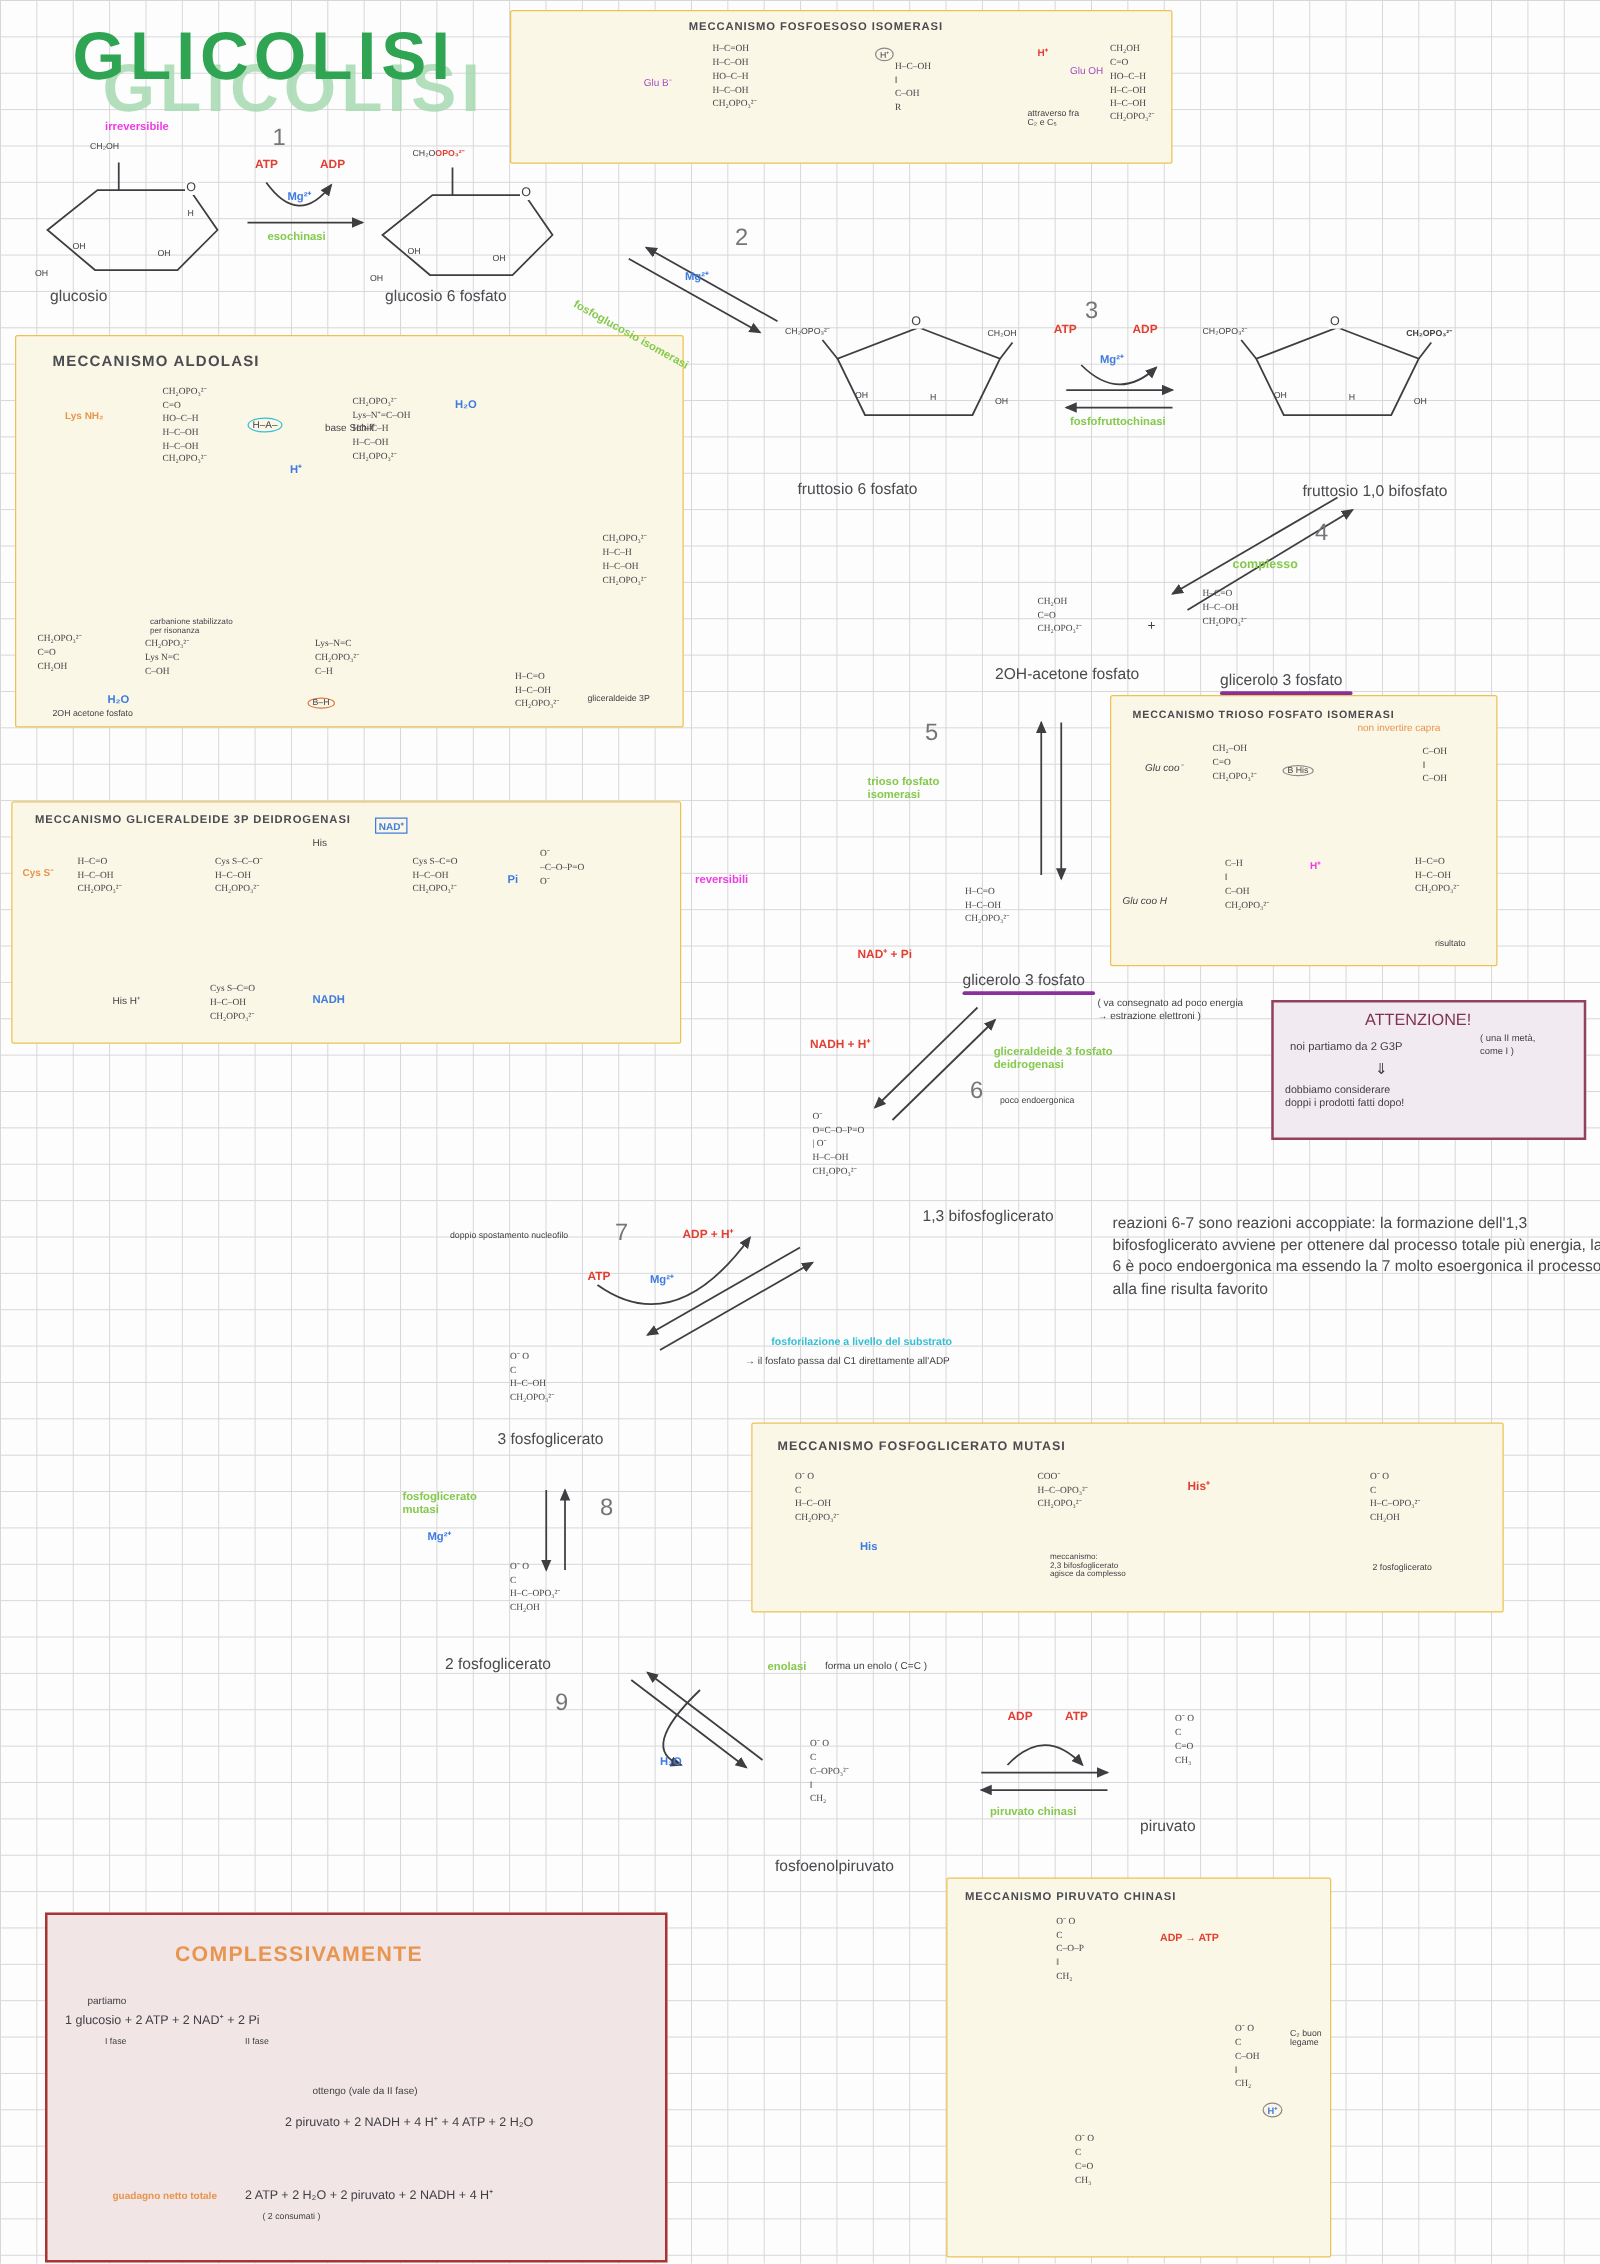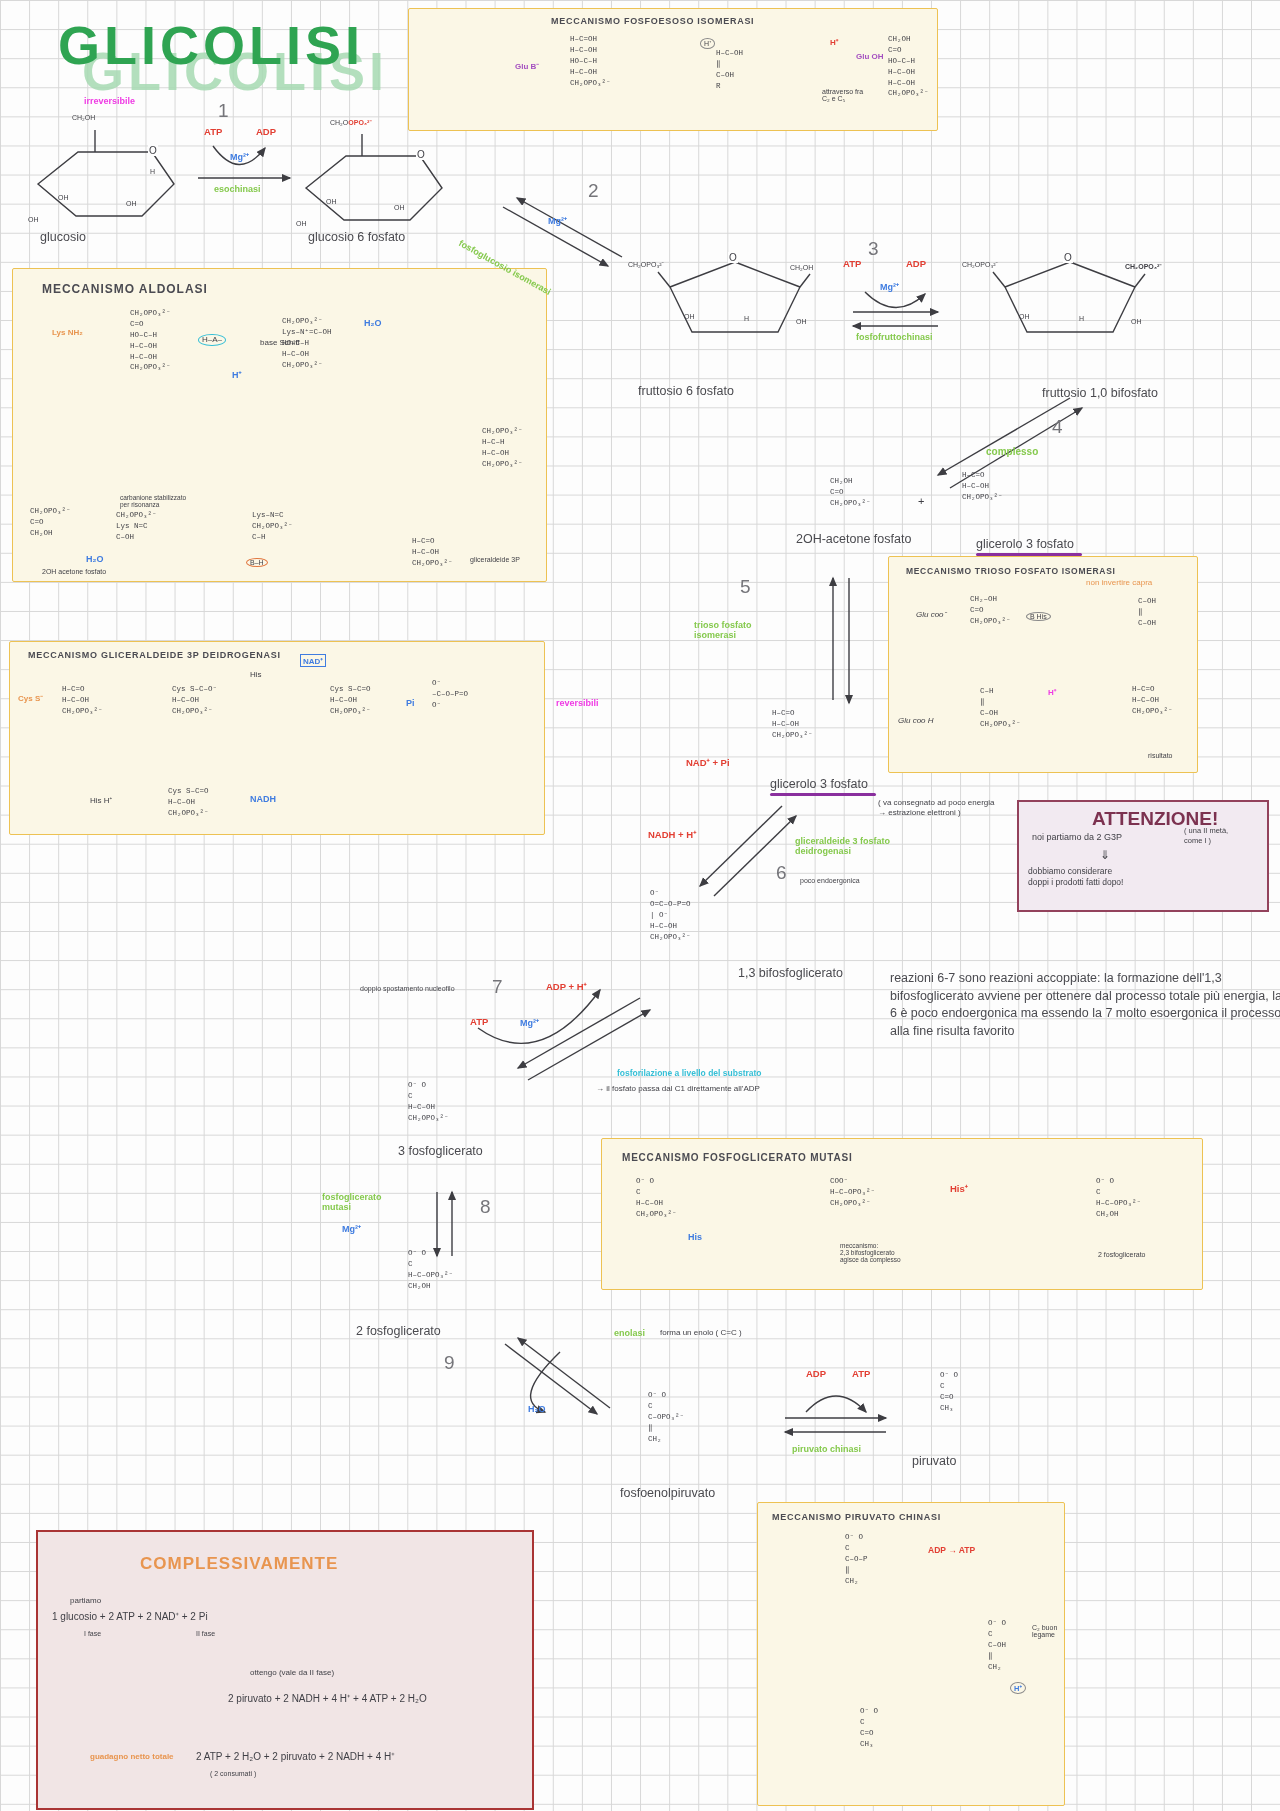--- a/index.html
+++ b/index.html
@@ -4,30 +4,30 @@
 <style>
   html,body{margin:0;padding:0;}
   body{font-family:"Liberation Sans",sans-serif;}
   #page{position:relative;width:1280px;height:1811px;overflow:hidden;background-color:#fdfdfd;
     background-image:linear-gradient(to right,#d7d7d7 1px,transparent 1px),
                      linear-gradient(to bottom,#d7d7d7 1px,transparent 1px);
     background-size:29.1px 29.1px;}
   .abs{position:absolute;}
   .hand{color:#3f3f45;font-size:8px;line-height:1.3;}
   .typed{color:#4a4a4f;font-size:12.5px;}
-  .mono{font-family:Liberation Mono, monospace;font-size:7.5px;line-height:1.45;color:#3f3f45;}
+  .mono{font-family:Liberation Serif, serif;font-size:7.5px;line-height:1.45;color:#3f3f45;}
   .pre{white-space:pre-line;}
   .stepnum{font-size:19px;color:#75757a;}
   .enz{color:#85c94d;font-weight:bold;font-size:9px;}
   .red{color:#e23f33;font-weight:bold;font-size:9.5px;}
   .blue{color:#3f7ce0;font-weight:bold;font-size:9px;}
   .cyan{color:#35bfd6;font-weight:bold;font-size:8.5px;}
   .orange{color:#e8954f;font-weight:bold;}
   .magenta{color:#ef3be4;font-weight:bold;font-size:9px;}
-  .purple{color:#a44fc0;font-weight:bold;font-size:8px;}
+  .purple{color:#a44fc0;font-weight:normal;font-size:8px;}
   .boxtitle{color:#4b4b52;font-size:9px;font-weight:bold;letter-spacing:.08em;}
   .ybox{border:1.6px solid #edc253;background:#fbf7e6;border-radius:2px;}
   .rbox{border:2.5px solid #a93434;background:#f1e5e5;}
   .mbox{border:2.5px solid #93425c;background:#f2eaf1;}
   .pill{border:1.3px solid #35bfd6;border-radius:50%;padding:0 3px;}
   .circ{border:1.3px solid #8a8a8a;border-radius:50%;padding:0 3px;}
   .rcirc{border:1.3px solid #e0763f;border-radius:50%;padding:0 3px;}
   .bluebox{border:1.4px solid #3f7ce0;padding:0 2px;color:#3f7ce0;font-weight:bold;font-size:8px;}
   .ringO{background:#fdfdfd;padding:0 1px;font-size:10px;color:#3f3f45;}
   .tiny{font-size:7px;color:#3f3f45;}
@@ -442,21 +442,21 @@
  CH₂</div>
   <span class="abs blue circ" style="left:1010px;top:1682px;font-size:7.5px;z-index:2">H⁺</span>
   <div class="abs tiny pre" style="left:1032px;top:1624px;z-index:2">C₂ buon
 legame</div>
   <div class="abs mono pre" style="left:860px;top:1706px;z-index:2">O⁻  O
  C
  C=O
  CH₃</div>
 
   <div class="abs mbox" style="left:1017px;top:800px;width:248px;height:108px;z-index:1"></div>
-  <div class="abs" style="left:1092px;top:808px;color:#7c3250;font-weight:bold;font-size:19px;z-index:2">ATTENZIONE!</div>
+  <div class="abs" style="left:1092px;top:808px;color:#7c3250;font-weight:normal;font-size:13px;z-index:2">ATTENZIONE!</div>
   <div class="abs hand" style="left:1032px;top:832px;font-size:9px;z-index:2">noi partiamo da 2 G3P</div>
   <div class="abs hand pre" style="left:1184px;top:826px;font-size:7.5px;z-index:2">( una II metà,
 come I )</div>
   <div class="abs hand" style="left:1100px;top:848px;font-size:12px;z-index:2">⇓</div>
   <div class="abs hand pre" style="left:1028px;top:866px;font-size:8.5px;z-index:2">dobbiamo considerare
 doppi i prodotti fatti dopo!</div>
 
   <div class="abs rbox" style="left:36px;top:1530px;width:494px;height:276px;z-index:1"></div>
   <div class="abs orange" style="left:140px;top:1554px;font-size:17px;letter-spacing:.06em;z-index:2">COMPLESSIVAMENTE</div>
   <div class="abs hand" style="left:70px;top:1596px;z-index:2">partiamo</div>

